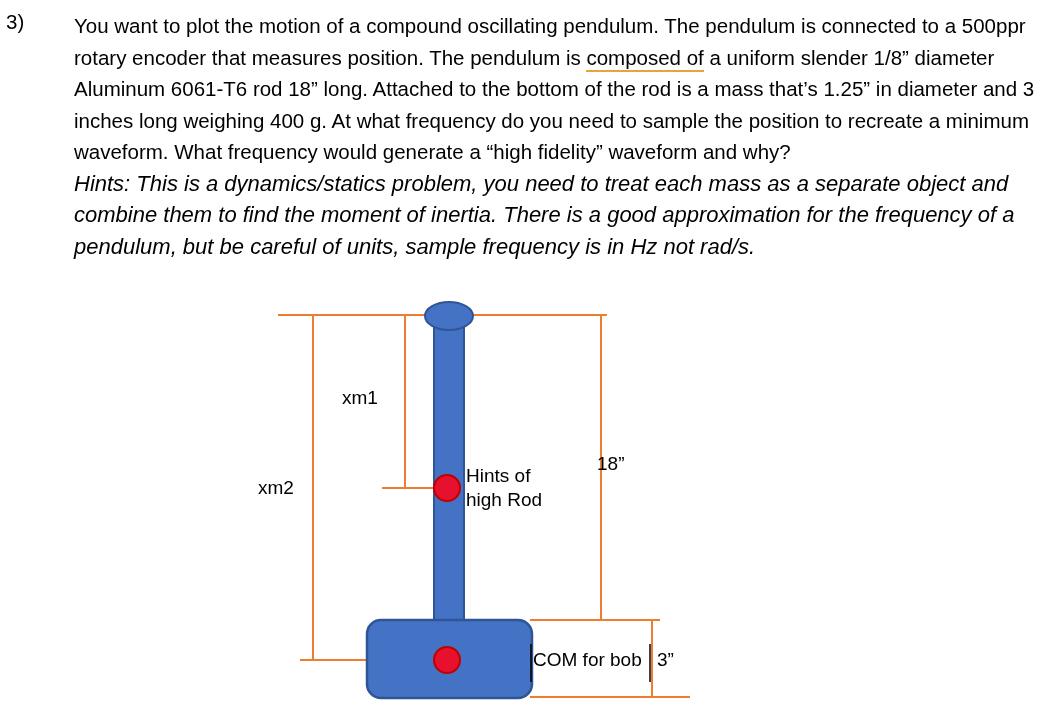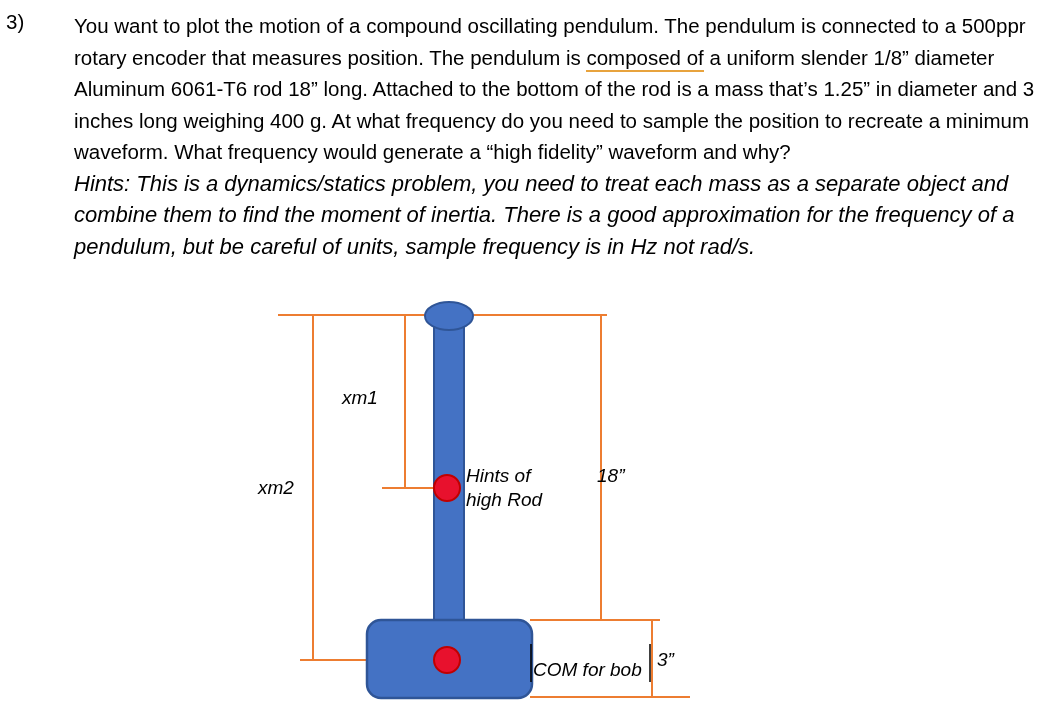--- a/index.html
+++ b/index.html
@@ -63,21 +63,20 @@
     width: 1057px;
     height: 418px;
   }
   .fig-label {
     position: absolute;
     font-family: "Liberation Sans", sans-serif;
     font-size: 19px;
     color: #000;
     white-space: nowrap;
     line-height: 24px;
-    font-style: italic;
   }
   svg.diagram {
     position: absolute;
     left: 0;
     top: 0;
   }
 </style>
 </head>
 <body>
 
@@ -128,18 +127,18 @@
 
       <line x1="531" y1="344" x2="531" y2="382" stroke="#000000" stroke-width="1.5"></line>
 
       <line x1="650" y1="344" x2="650" y2="382" stroke="#000000" stroke-width="1.5"></line>
     </svg>
 
     <div class="fig-label" style="left:342px; top:86px;">xm1</div>
     <div class="fig-label" style="left:258px; top:176px;">xm2</div>
     <div class="fig-label" style="left:466px; top:164px;">Hints of</div>
     <div class="fig-label" style="left:466px; top:188px;">high Rod</div>
-    <div class="fig-label" style="left:597px; top:164px;">18”</div>
-    <div class="fig-label" style="left:533px; top:348px;margin-top:10px;">COM for bob</div>
+    <div class="fig-label" style="left:597px; top:152px;">18”</div>
+    <div class="fig-label" style="left:533px; top:348px;">COM for bob</div>
     <div class="fig-label" style="left:657px; top:348px;">3”</div>
   </div>
 
 </div>
 
 </body></html>

